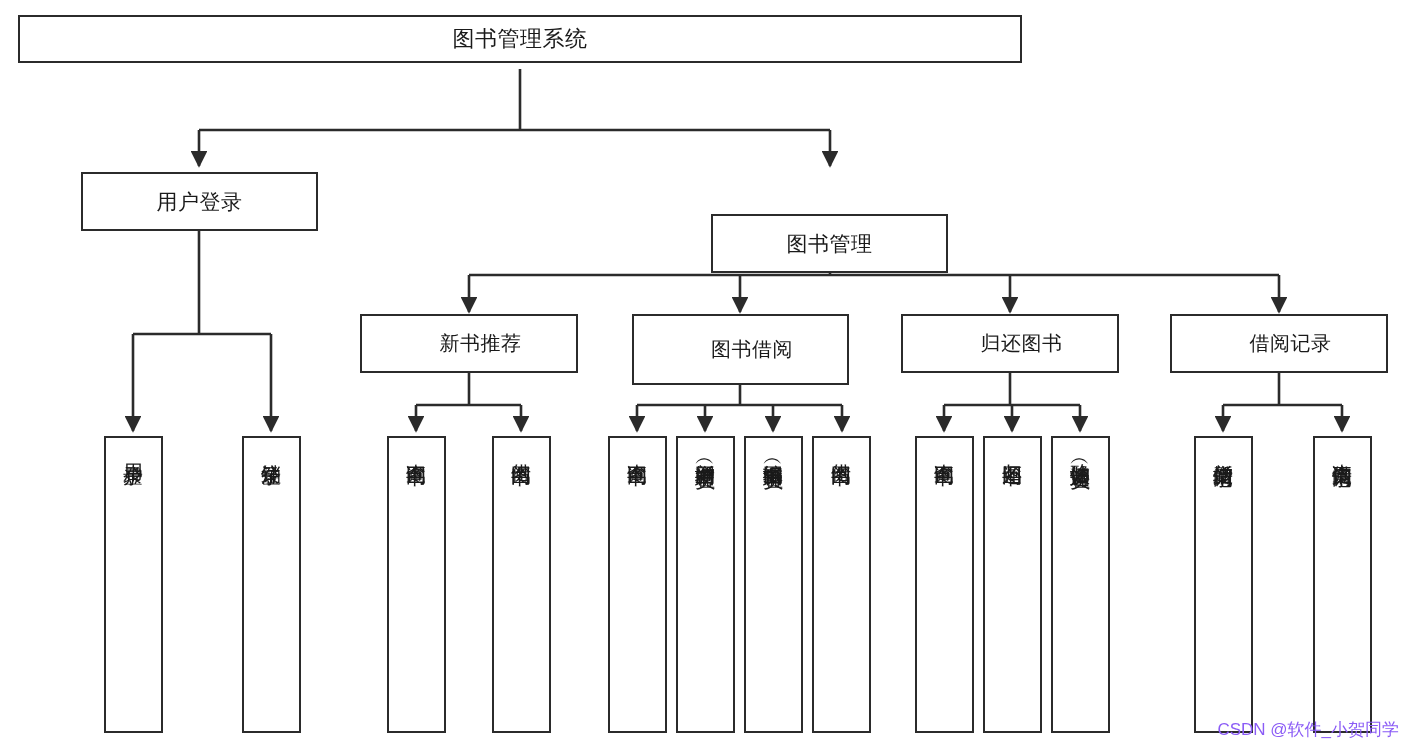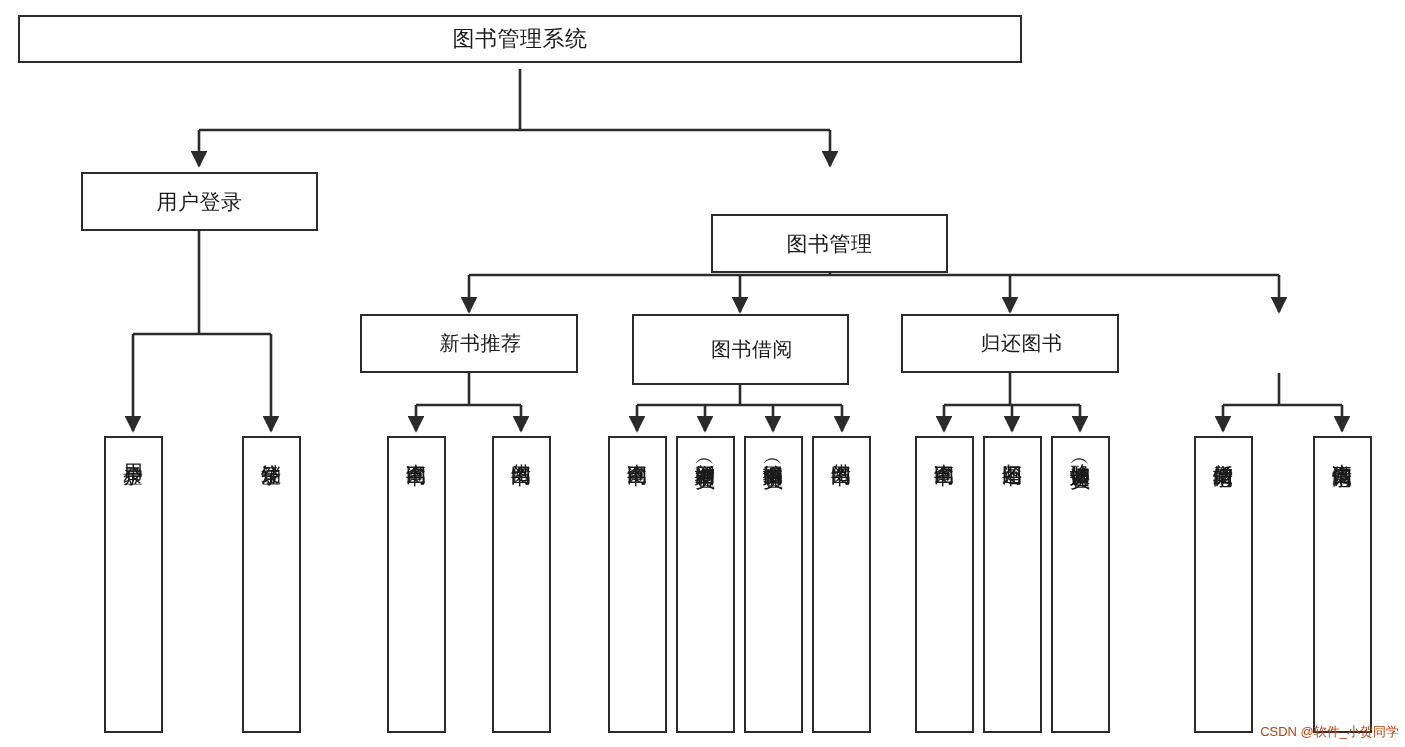--- a/index.html
+++ b/index.html
@@ -59,22 +59,22 @@
     writing-mode: vertical-rl;
     text-orientation: upright;
     -webkit-writing-mode: vertical-rl;
     line-height: 1.0;
     letter-spacing: 1px;
   }
   .watermark {
     position: absolute;
     right: 6px;
     bottom: 6px;
-    font-size: 13px;
-    color: #c2410c;
+    font-size: 17px;
+    color: #8b5cf6;
     z-index: 3;
     white-space: nowrap;
     font-family: "Liberation Sans", "DejaVu Sans", sans-serif;
   }
 </style>
 </head>
 <body>
 
 <div id="canvas">
 
@@ -141,20 +141,23 @@
 
   <div class="node level3" style="left:360px; top:314px; width:218px; height:59px;">
     <span class="label">新书推荐</span>
   </div>
   <div class="node level3" style="left:632px; top:314px; width:217px; height:71px;">
     <span class="label">图书借阅</span>
   </div>
   <div class="node level3" style="left:901px; top:314px; width:218px; height:59px;">
     <span class="label">归还图书</span>
   </div>
+  <div class="node level3" style="left:1170px; top:314px; width:218px; height:59px;">
+    <span class="label">借阅记录</span>
+  </div>
 
   <div class="node leaf" style="left:104px; top:436px; width:59px; height:297px;">
     <span class="label">用户登录</span>
   </div>
   <div class="node leaf" style="left:242px; top:436px; width:59px; height:297px;">
     <span class="label">注销登录</span>
   </div>
 
   <div class="node leaf" style="left:387px; top:436px; width:59px; height:297px;">
     <span class="label">查询图书</span>

